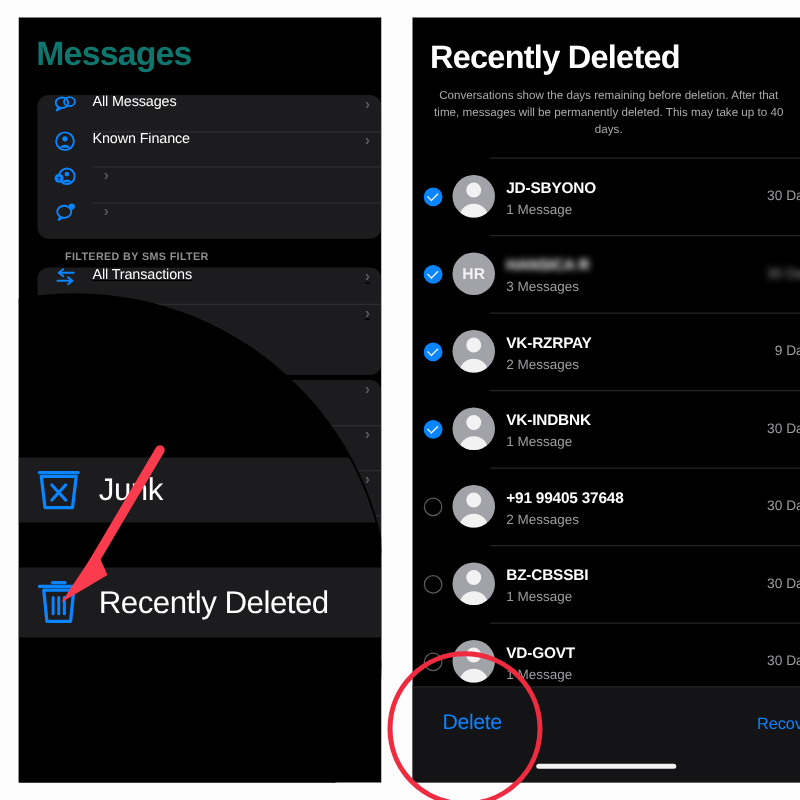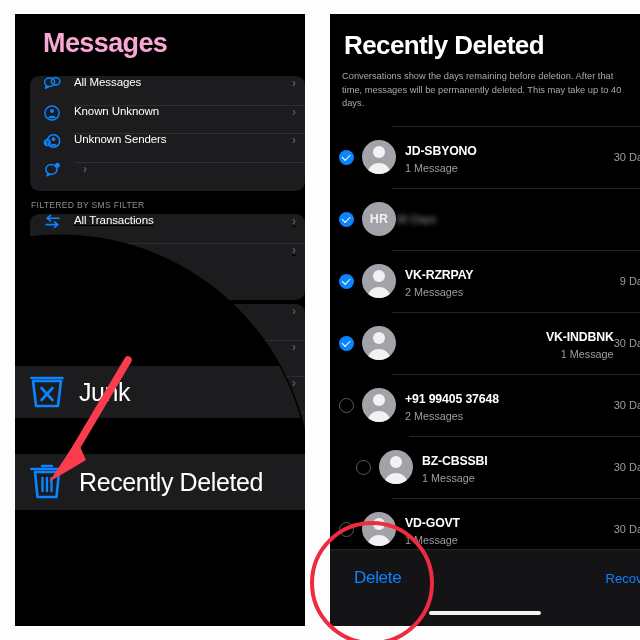--- a/index.html
+++ b/index.html
@@ -11,36 +11,36 @@
   }
   .stage{position:relative;width:640px;height:640px;background:#fdfdfd;}
 
   
   .phone{position:absolute;top:14px;height:612px;background:#000;overflow:hidden;}
   #phone-left{left:15px;width:290px;}
   #phone-right{left:330px;width:310px;}
 
   
   .msg-title{
-    position:absolute;left:28px;top:14px;
-    font-size:27px;font-weight:700;color:#f9a8d4;letter-spacing:-.6px;
+    position:absolute;left:14px;top:14px;
+    font-size:27px;font-weight:700;color:#0f766e;letter-spacing:-.6px;
   }
   .group{position:absolute;left:15px;right:0;background:#1c1c1e;border-radius:9px;}
   #group-main{top:62px;height:115px;}
   .row{position:relative;height:28.6px;display:flex;align-items:flex-start;}
   .row + .row::before{
     content:"";position:absolute;left:44px;right:0;top:0;height:1px;background:#2e2e31;
   }
   .row .ic{width:44px;display:flex;align-items:center;justify-content:center;color:#0a84ff;}
   .row .lbl{font-size:11.5px;color:#fff;flex:1;letter-spacing:-.1px;}
   .row .chev{width:22px;text-align:center;color:#5a5a5e;font-size:12px;font-weight:600;}
 
   .sect-hdr{
-    position:absolute;left:16px;top:186px;
-    font-size:8.6px;font-weight:400;color:#8e8e93;letter-spacing:.3px;
+    position:absolute;left:37px;top:186px;
+    font-size:8.6px;font-weight:700;color:#8e8e93;letter-spacing:.3px;
   }
   #group-sms{top:200px;height:86px;text-decoration:underline;}
 
   
   #group-under{top:290px;height:230px;}
   #group-under .row{height:36px;}
   #group-under .lbl{color:#1c1c1e;}
 
   
   .lens{
@@ -58,21 +58,21 @@
   
   .arrow{position:absolute;left:0;top:0;pointer-events:none;}
 
   
   .rd-title{
     position:absolute;left:14px;top:16px;
     font-size:26px;font-weight:700;color:#fff;letter-spacing:-.6px;
   }
   .rd-sub{
     position:absolute;left:12px;right:8px;top:56px;
-    font-size:9.3px;line-height:13.6px;color:#a9a9ae;text-align:left;
+    font-size:9.3px;line-height:13.6px;color:#a9a9ae;text-align:center;
   }
   .conv{position:absolute;left:0;right:0;height:62px;display:flex;align-items:center;}
   .conv::before{
     content:"";position:absolute;left:62px;right:0;top:0;height:1px;background:#242426;
   }
   .sel{width:32px;display:flex;align-items:center;justify-content:center;}
   .cb{width:15px;height:15px;border-radius:50%;box-sizing:border-box;
       display:flex;align-items:center;justify-content:center;}
   .cb.on{background:#0a84ff;}
   .cb.on::after{content:"";width:7px;height:3.5px;border-left:1.6px solid #fff;
@@ -124,34 +124,33 @@
         <span class="chev">›</span>
       </div>
       <div class="row">
         <span class="ic">
           <svg width="16" height="16" viewBox="0 0 16 16">
               <circle cx="8" cy="8" r="7.1" fill="none" stroke="#0a84ff" stroke-width="1.5"></circle>
               <circle cx="8" cy="6" r="2.1" fill="#0a84ff"></circle>
               <path d="M3.9 13.2 a4.3 3.4 0 0 1 8.2 0" fill="#0a84ff"></path>
             </svg>
         </span>
-        <span class="lbl">Known Unknown</span>
+        <span class="lbl">Known Finance</span>
         <span class="chev">›</span>
       </div>
       <div class="row">
         <span class="ic">
           <svg width="18" height="16" viewBox="0 0 18 16">
               <circle cx="10.5" cy="8" r="6.2" fill="none" stroke="#0a84ff" stroke-width="1.5"></circle>
               <circle cx="10.5" cy="6.2" r="1.9" fill="#0a84ff"></circle>
               <path d="M6.8 12.8 a3.9 3.1 0 0 1 7.4 0" fill="#0a84ff"></path>
               <circle cx="4.3" cy="9.6" r="3.6" fill="#0a84ff"></circle>
               <text x="4.3" y="11.6" font-size="4.6" fill="#000" text-anchor="middle" font-family="sans-serif" font-weight="bold">?</text>
             </svg>
         </span>
-        <span class="lbl">Unknown Senders</span>
         <span class="chev">›</span>
       </div>
       <div class="row">
         <span class="ic">
           <svg width="17" height="15" viewBox="0 0 17 15">
               <ellipse cx="7.4" cy="7.4" rx="5.6" ry="4.8" fill="none" stroke="#0a84ff" stroke-width="1.5"></ellipse>
               <path d="M4.2 11 L3 13.9 L6.4 12.2" fill="none" stroke="#0a84ff" stroke-width="1.5" stroke-linejoin="round"></path>
               <circle cx="13.4" cy="3.2" r="2.5" fill="#0a84ff"></circle>
             </svg>
         </span>
@@ -273,39 +272,43 @@
         <span class="cdays">30 Days</span>
       </div>
 
       <div class="conv" style="position:relative;">
         <span class="sel">
             <span class="cb on"></span>
           </span>
         <span class="av">
             <span class="ini">HR</span>
           </span>
+        <span class="ctxt">
+          <span class="cname blur">HANSICA R</span>
+          <span class="cmsg" style="display:block">3 Messages</span>
+        </span>
         <span class="cdays blur">30 Days</span>
       </div>
 
       <div class="conv" style="position:relative;">
         <span class="sel">
             <span class="cb on"></span>
           </span>
         <span class="av">
             <span class="head"></span>
             <span class="body"></span>
           </span>
         <span class="ctxt">
           <span class="cname">VK-RZRPAY</span>
           <span class="cmsg" style="display:block">2 Messages</span>
         </span>
         <span class="cdays">9 Days</span>
       </div>
 
-      <div class="conv" style="position:relative;text-align:right;">
+      <div class="conv" style="position:relative;">
         <span class="sel">
             <span class="cb on"></span>
           </span>
         <span class="av">
             <span class="head"></span>
             <span class="body"></span>
           </span>
         <span class="ctxt">
           <span class="cname">VK-INDBNK</span>
           <span class="cmsg" style="display:block">1 Message</span>
@@ -321,21 +324,21 @@
             <span class="head"></span>
             <span class="body"></span>
           </span>
         <span class="ctxt">
           <span class="cname">+91 99405 37648</span>
           <span class="cmsg" style="display:block">2 Messages</span>
         </span>
         <span class="cdays">30 Days</span>
       </div>
 
-      <div class="conv" style="position:relative;margin-left:17px;">
+      <div class="conv" style="position:relative;">
         <span class="sel">
             <span class="cb off"></span>
           </span>
         <span class="av">
             <span class="head"></span>
             <span class="body"></span>
           </span>
         <span class="ctxt">
           <span class="cname">BZ-CBSSBI</span>
           <span class="cmsg" style="display:block">1 Message</span>

